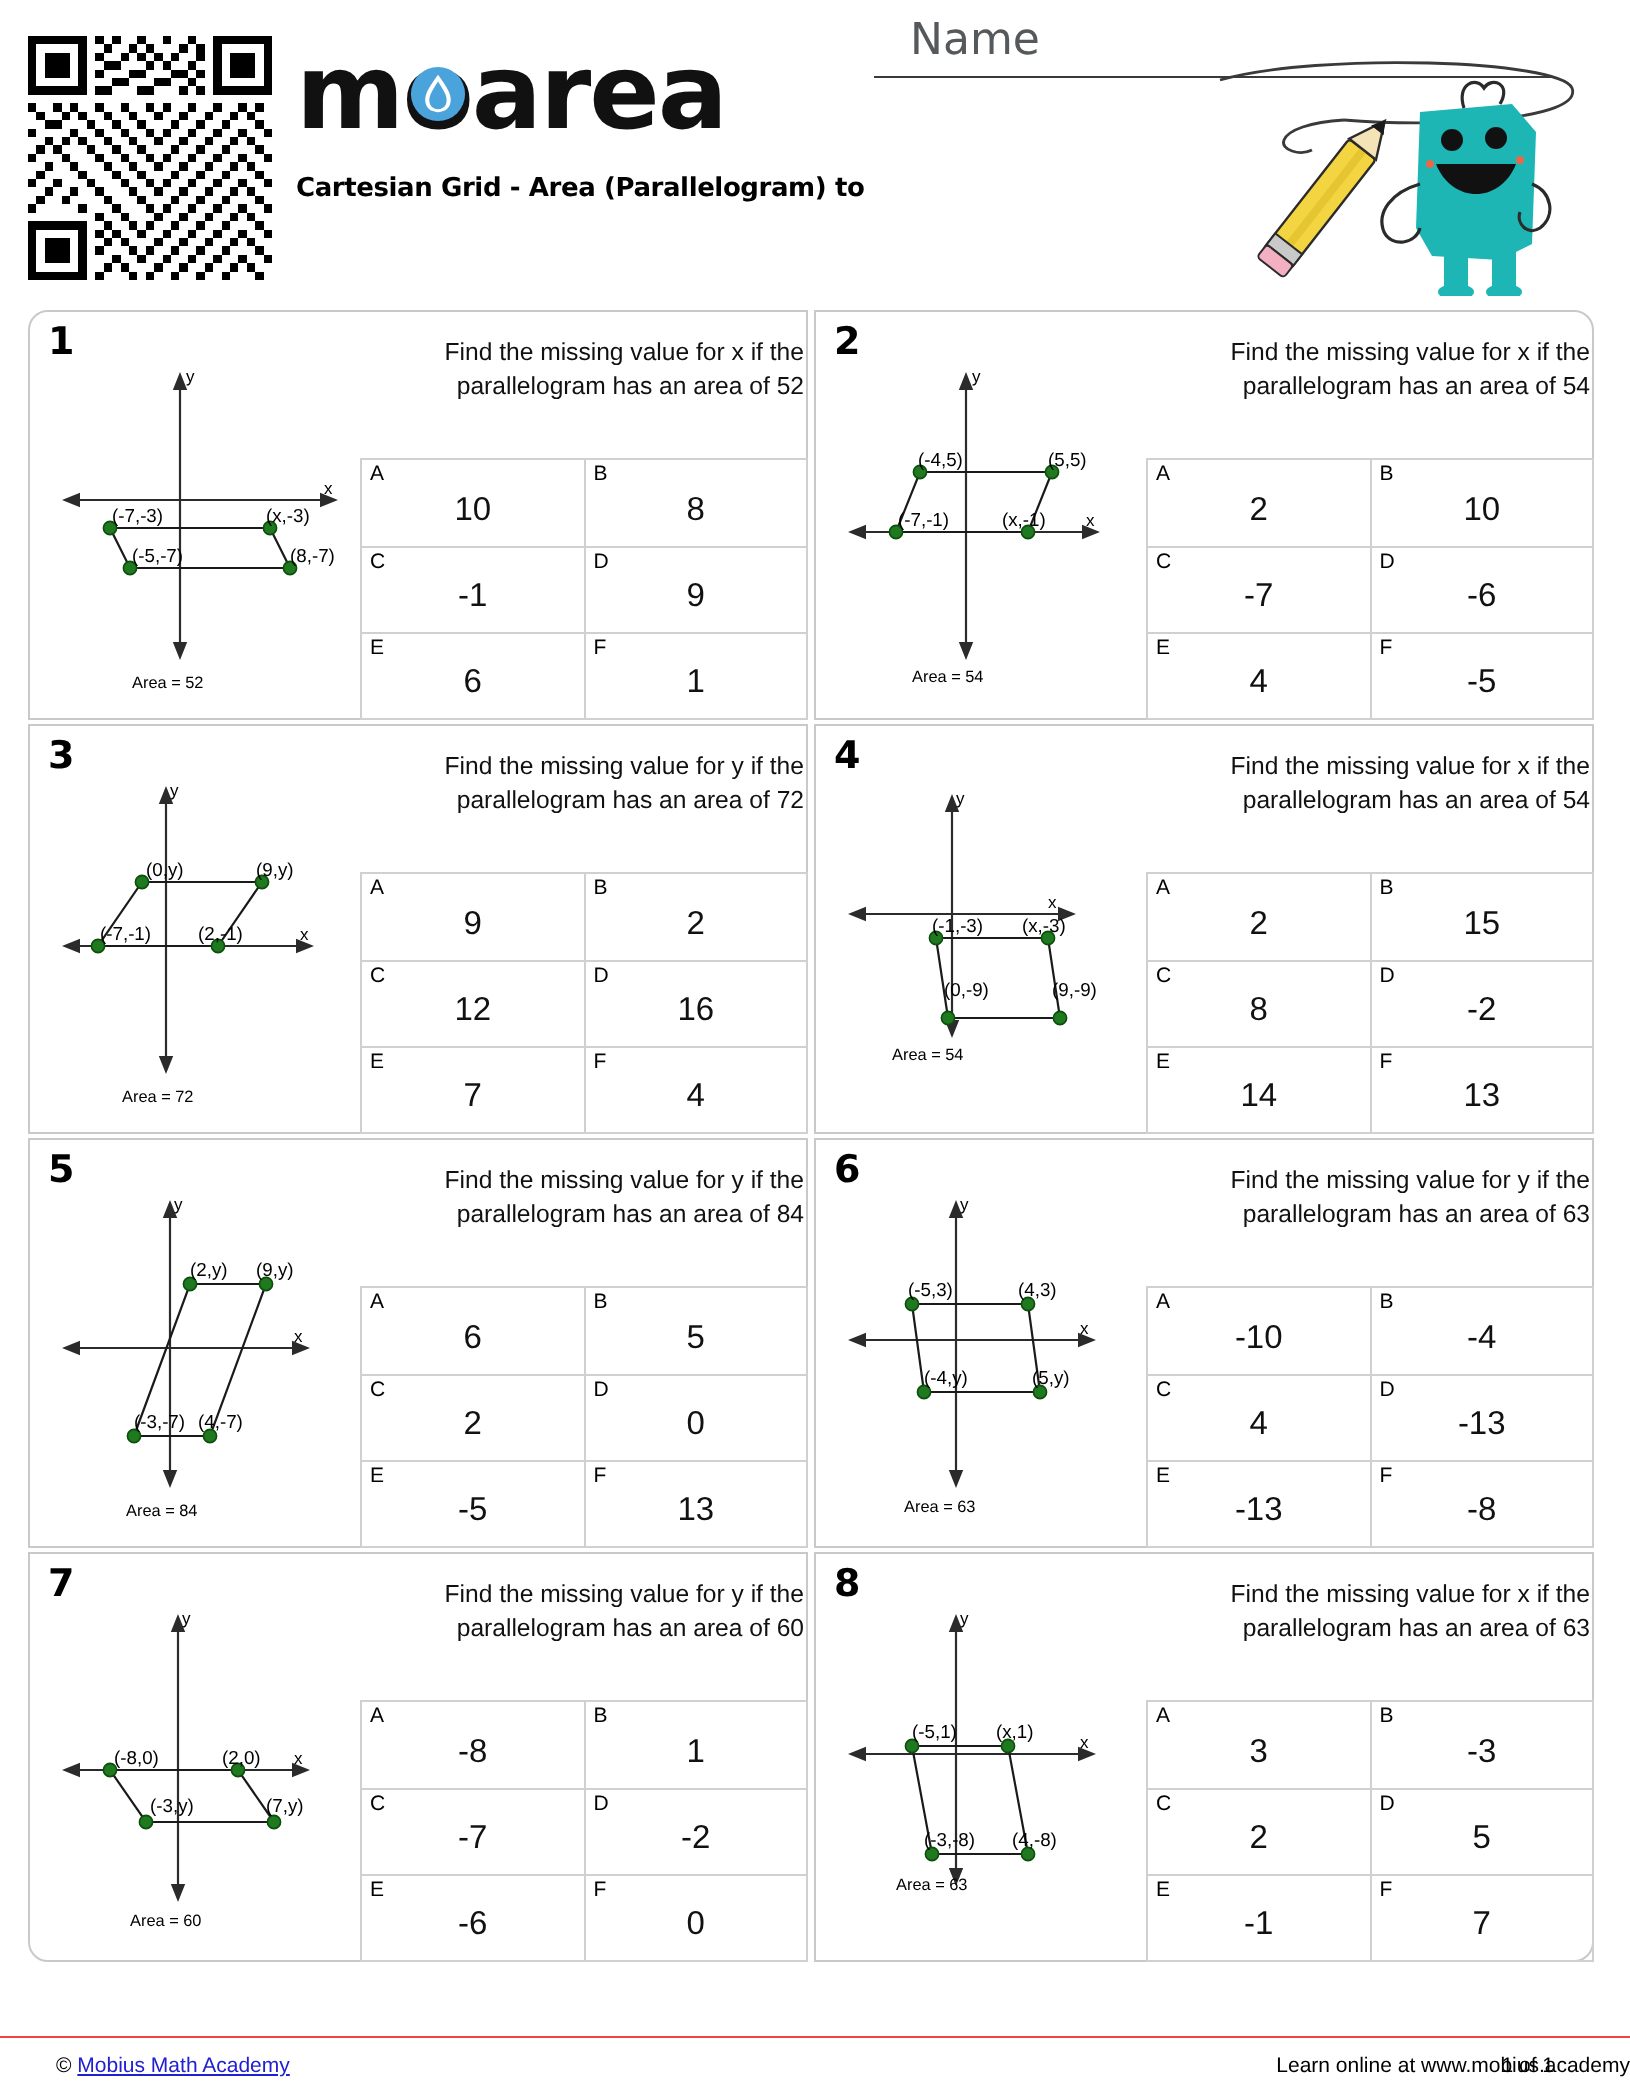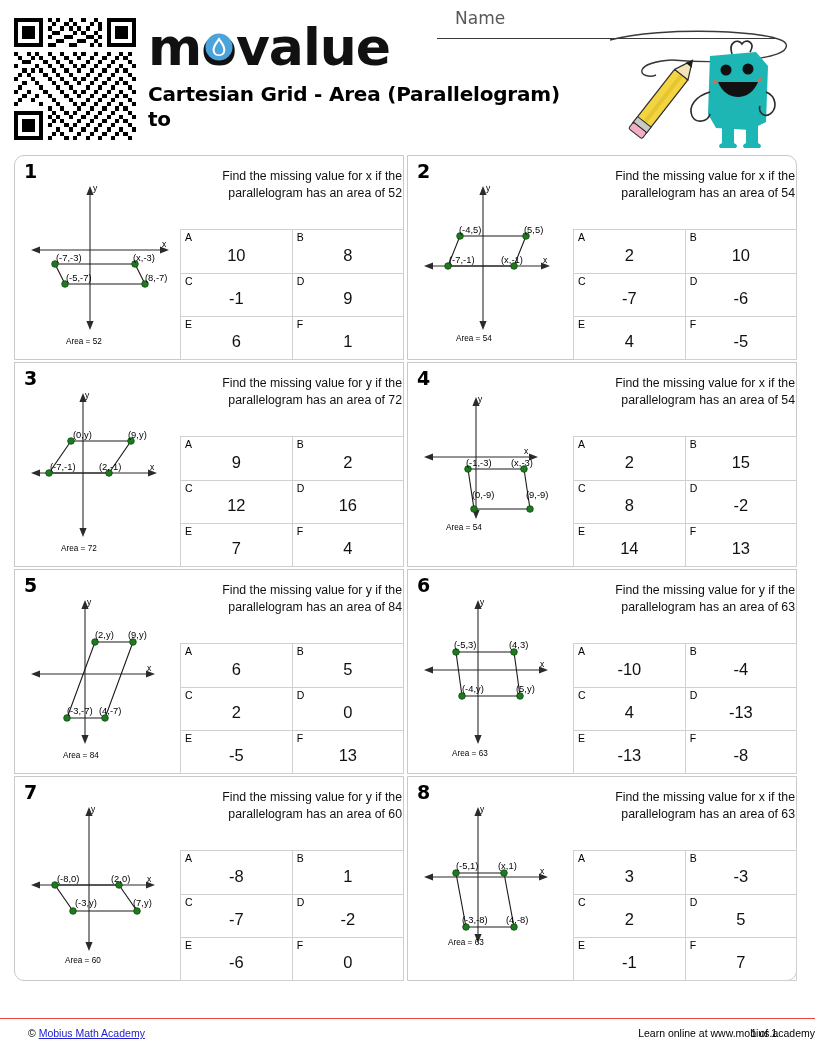--- a/index.html
+++ b/index.html
@@ -25,29 +25,29 @@
   .logo-o-wrap { position: relative; display: inline-block; }
   .logo-o-drop {
     position: absolute; left: 50%; top: 50%;
     transform: translate(-50%,-50%);
     width: 29px; height: 29px;
   }
   .wk-title {
     margin-top: 6px;
     font-family: "DejaVu Sans", sans-serif;
     font-weight: 700;
-    font-size: 20px;
+    font-size: 13px;
     line-height: 25px;
     color: #000;
     letter-spacing: -0.2px;
   }
   .name-label {
     position: absolute; left: 455px; top: 8px;
     font-family: "DejaVu Sans", sans-serif;
-    font-size: 17px; color: #55595c;
+    font-size: 22px; color: #55595c;
   }
   .name-line {
     position: absolute; left: 437px; top: 38px;
     width: 340px; height: 1px; background: #3a3a3a;
   }
   .mascot { position: absolute; left: 600px; top: 30px; width: 200px; height: 118px; }
 
   
   .grid {
     position: absolute; left: 14px; top: 155px;
@@ -380,21 +380,21 @@
     </div>
 
     <div class="logo-block">
       <div class="logo-row">
         <span class="logo-text"><span>m</span><span class="logo-o-wrap"><span>o</span><span class="logo-o-drop">
                 <svg width="29" height="29" viewBox="0 0 30 30">
                   <circle cx="15" cy="15" r="14" fill="#4BA3DC"></circle>
                   <path d="M15 5 C10 12 7 16 9 21 C11 25.5 19 25.5 21 21 C23 16 20 12 15 5 Z" fill="#ffffff"></path>
                   <path d="M15 8.5 C11.5 14 9.5 17 11 20.5 C12.4 23.6 17.6 23.6 19 20.5 C20.5 17 18.5 14 15 8.5 Z" fill="#4BA3DC"></path>
                 </svg>
-              </span></span><span>value</span></span>
+              </span></span><span>area</span></span>
       </div>
       <div class="wk-title">
         <div>Cartesian Grid - Area (Parallelogram) to</div>
       </div>
     </div>
 
     <div class="name-label">Name</div>
     <div class="name-line"></div>
 
     <div class="mascot">

